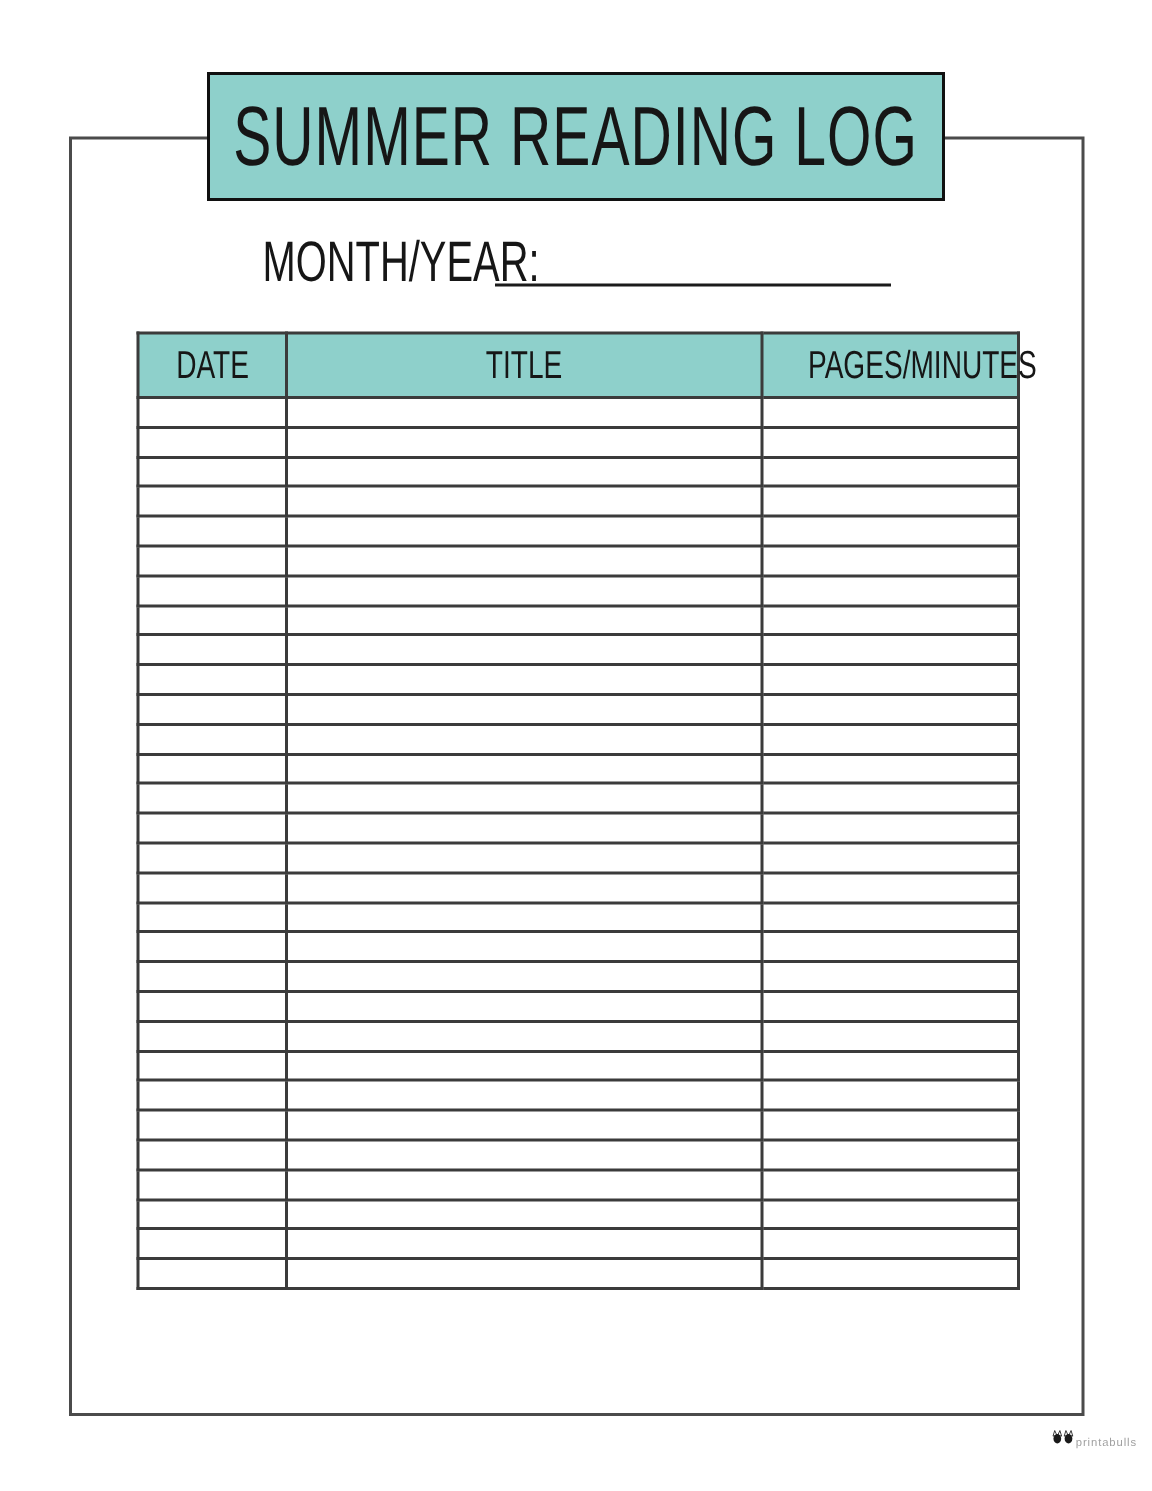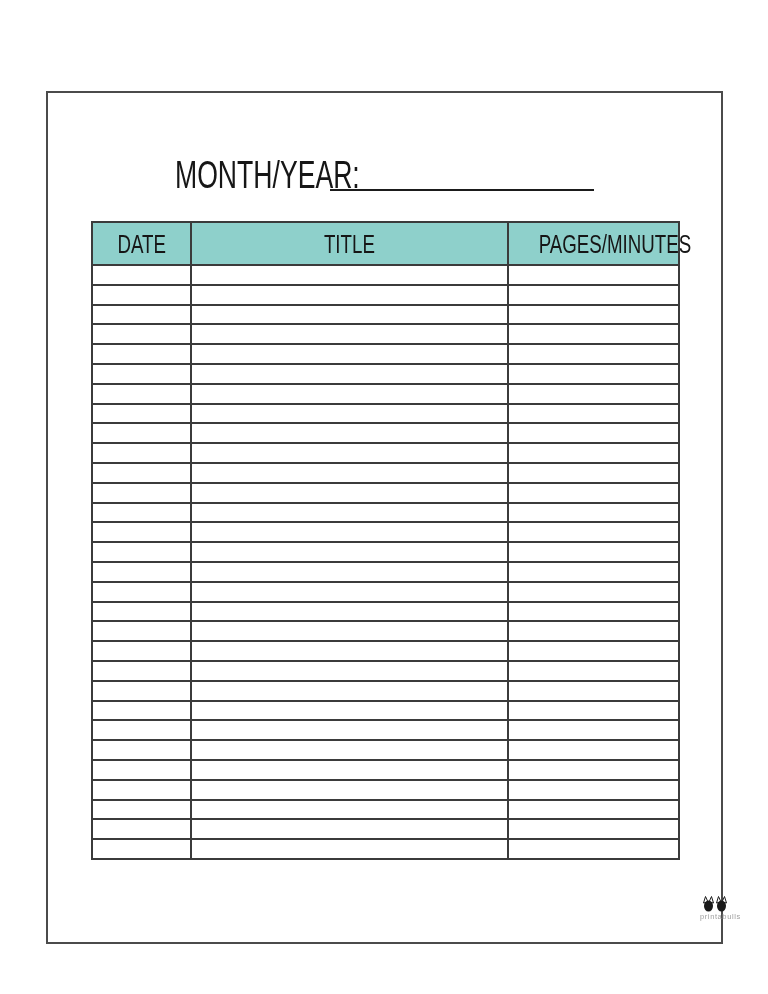--- a/index.html
+++ b/index.html
@@ -111,43 +111,46 @@
   .log-table tbody td {
     height: 19.8px;
     background: #ffffff;
     font-size: 13px;
     color: var(--ink);
   }
 
   .brand {
     position: absolute;
     left: 700px;
-    top: 896px;
+    top: 950px;
     width: 58px;
     display: flex;
-    flex-direction: column;
-    align-items: flex-start;
+    flex-direction: row;
+    align-items: flex-end;
     z-index: 2;
   }
   .brand svg { display: block; }
   .brand-text {
     font-size: 7.5px;
     line-height: 9px;
     letter-spacing: 0.6px;
     color: var(--brand-gray);
     font-family: "Liberation Sans", sans-serif;
   }
 </style>
 </head>
 <body>
 
 <div class="sheet">
 
   <div class="page-border"></div>
 
+  <div class="title-banner">
+    <span class="skinny title-text">SUMMER READING LOG</span>
+  </div>
 
   <span class="skinny month-year-label">MONTH/YEAR:</span>
   <div class="month-year-line"></div>
 
   <table class="log-table">
     <colgroup>
       <col style="width:99px">
       <col style="width:317px">
       <col style="width:171px">
     </colgroup>

